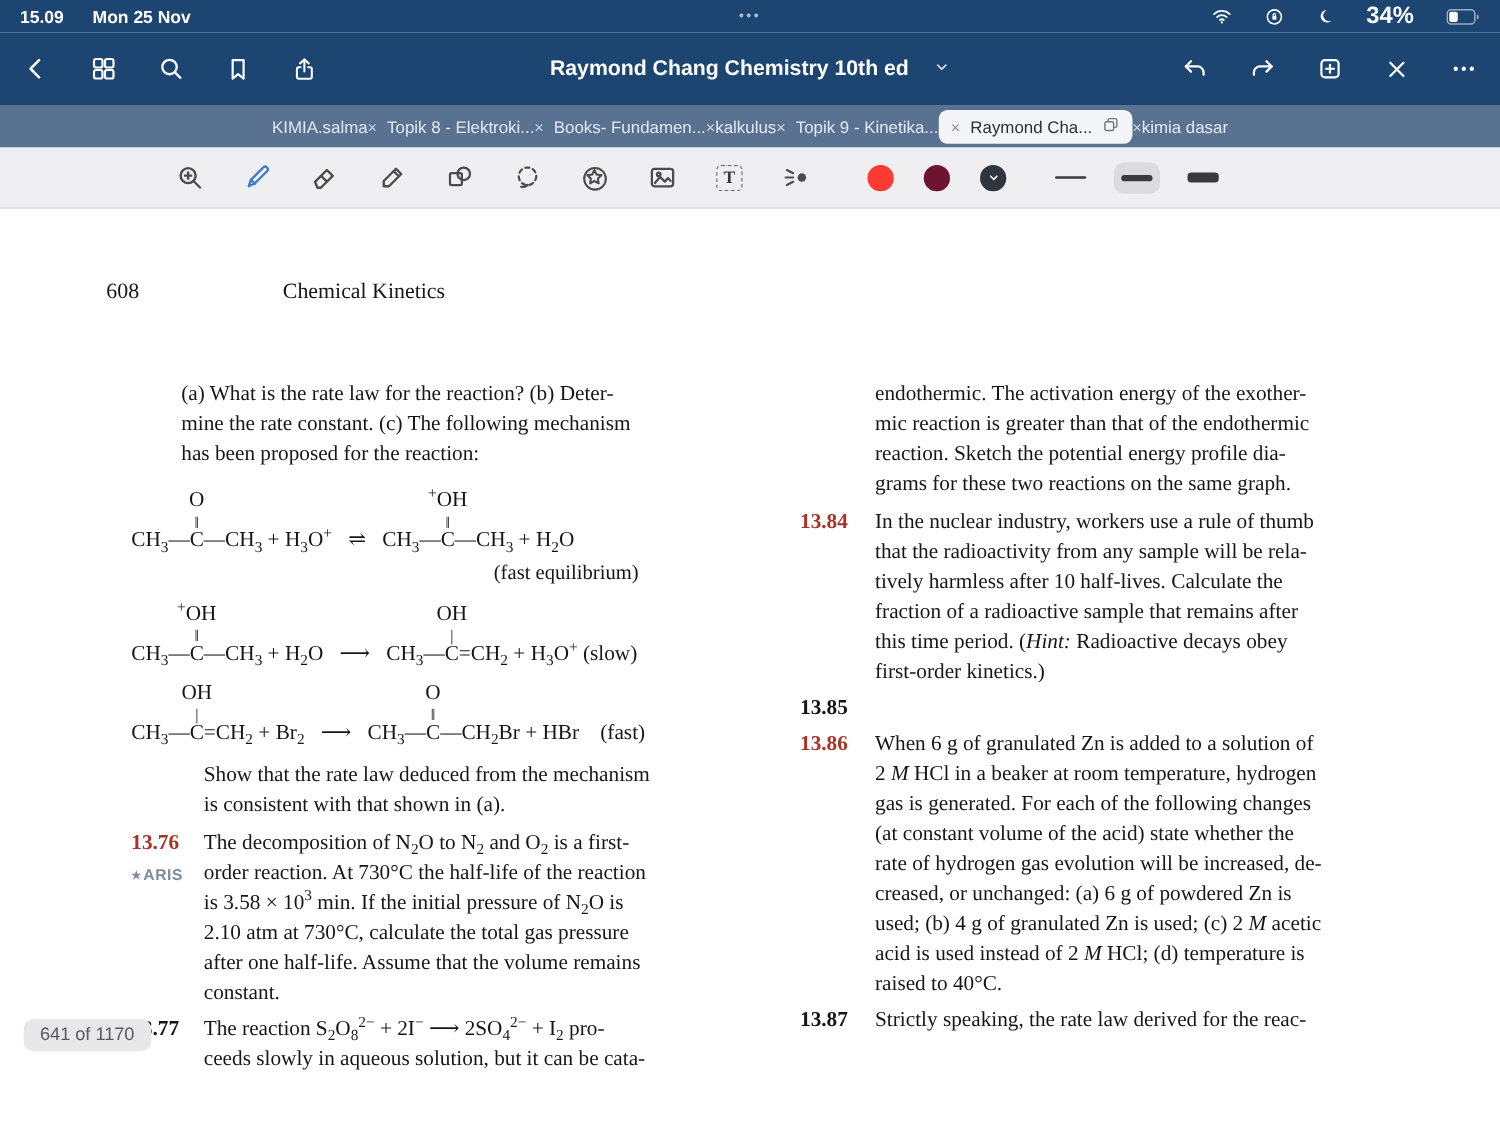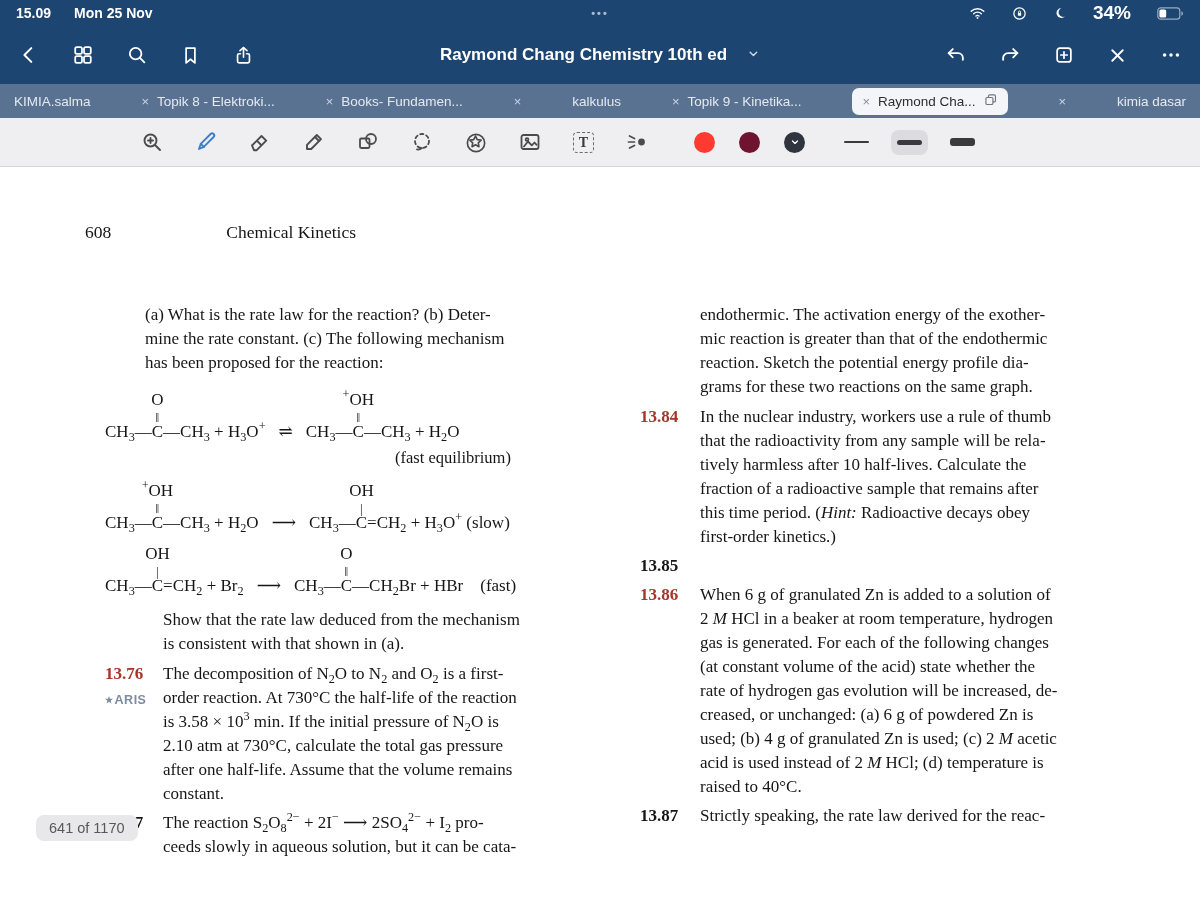--- a/index.html
+++ b/index.html
@@ -16,21 +16,21 @@
 
   
   .navbar{position:relative;height:58px;background:var(--top-bar,#1c4572);display:flex;align-items:center;justify-content:space-between;padding:0 18px}
   .nav-group{display:flex;align-items:center;gap:32px}
   .nav-title{position:absolute;left:50%;transform:translateX(-50%);color:#fff;font-size:17px;font-weight:700;
     display:flex;align-items:center;gap:20px;white-space:nowrap}
   .icon-btn{display:flex;align-items:center;justify-content:center;cursor:pointer}
   .icon-btn svg{display:block}
 
   
-  .tabbar{height:34px;background:var(--tab-bar,#5a7291);display:flex;align-items:center;justify-content:space-between;
+  .tabbar{height:34px;background:var(--tab-bar,#5a7291);display:flex;align-items:center;justify-content:center;
     padding:0 14px;font-size:13.5px;color:#e3e9f1;white-space:nowrap;overflow:hidden}
   .tab{display:flex;align-items:center;gap:8px;cursor:pointer}
   .tab-close{color:#ccd6e3;font-size:13px}
   .tab.active{background:var(--active-tab-bg,#f3f5f8);color:#2e2e30;padding:5px 10px;border-radius:7px}
   .tab.active .tab-close{color:#8a8f96}
   .tab-close.standalone{cursor:pointer}
 
   
   .toolbar{height:49px;background:#efeff1;border-bottom:1px solid #d6d6d8;display:flex;align-items:center;
     gap:27px;padding:0 16px 0 138px}
@@ -67,21 +67,21 @@
     font-family:"Liberation Sans",sans-serif}
   .aris-star{font-size:9px;vertical-align:top;margin-right:1px}
   .equations{margin:8px 0 10px}
   .chem-line{position:relative;padding-top:37px;white-space:nowrap;margin-bottom:2px}
   .chem-line .arrow{padding:0 13px}
   .cstack{position:relative;display:inline-block}
   .ctop{position:absolute;left:50%;transform:translateX(-50%);bottom:calc(100% + 12px);line-height:1;white-space:nowrap}
   .cbond{position:absolute;left:50%;transform:translateX(-50%);bottom:calc(100% - 4px);line-height:1;font-size:13px}
   .eq-note{font-size:16.5px;margin-top:2px;margin-bottom:4px}
   sub,sup{line-height:0;font-size:72%}
-  .page-indicator{position:absolute;left:36px;top:648px;background:#e8e8ea;border-radius:8px;padding:5px 13px;
+  .page-indicator{position:absolute;left:19px;top:648px;background:#e8e8ea;border-radius:8px;padding:5px 13px;
     font-family:"Liberation Sans",sans-serif;font-size:14.5px;color:#58585c}
 </style>
 </head>
 <body>
 
 <div class="statusbar">
   <div class="status-left">
     <span>15.09</span>
     <span>Mon 25 Nov</span>
   </div>

